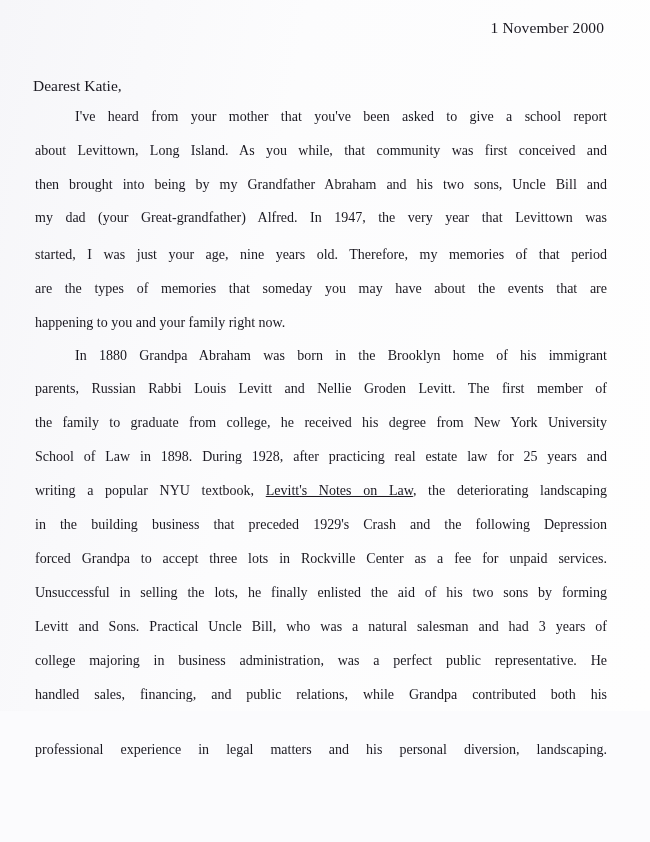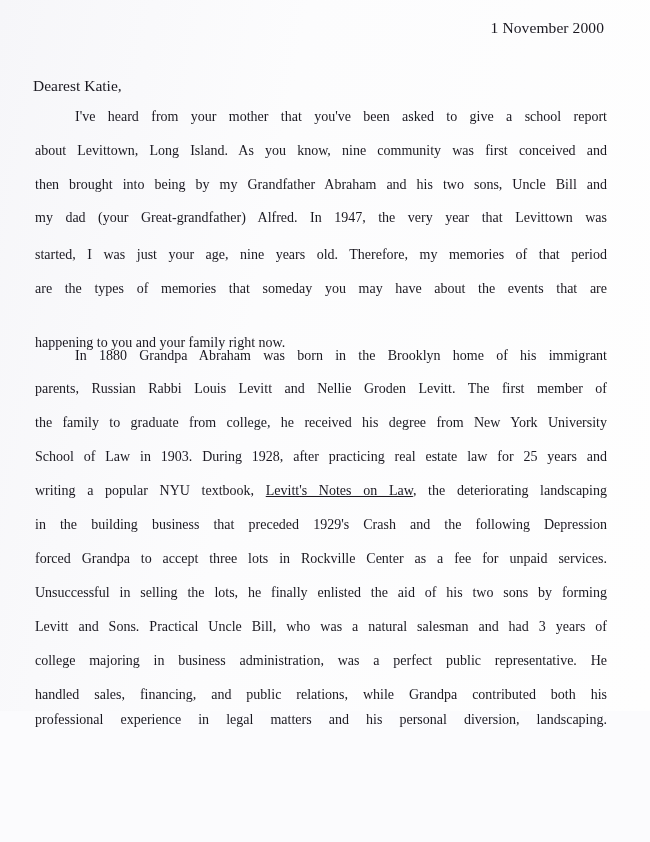--- a/index.html
+++ b/index.html
@@ -9,42 +9,42 @@
     font-family:"Liberation Serif", "DejaVu Serif", serif;
     color:#1a1820;
   }
   .page { position:relative; width:650px; height:711px;
     background: linear-gradient(100deg, #f6f6f9 0%, #fcfcfd 40%, #fefefe 100%); }
   .date { position:absolute; top:19px; right:46px; font-size:15.5px; letter-spacing:0.1px; }
   .salutation { position:absolute; top:77px; left:33px; font-size:15.5px; }
   .line { position:absolute; left:35px; width:572px; font-size:14px;
     white-space:nowrap; text-align:justify; text-align-last:justify; height:20px; line-height:20px; }
   .line.indent { left:75px; width:532px; }
-  .line.last { text-align-last:left;margin-top:20px; }
+  .line.last { text-align-last:left; }
   .u { text-decoration:underline; }
 </style>
 </head>
 <body>
 
 <div class="page">
   <div class="date">1 November 2000</div>
   <div class="salutation">Dearest Katie,</div>
 
   <div class="line indent" style="top:107px">I've heard from your mother that you've been asked to give a school report</div>
-  <div class="line" style="top:141px">about Levittown, Long Island.  As you know, nine community was first conceived and</div>
+  <div class="line" style="top:141px">about Levittown, Long Island.  As you while, that community was first conceived and</div>
   <div class="line" style="top:175px">then brought into being by my Grandfather Abraham and his two sons, Uncle Bill and</div>
   <div class="line" style="top:208px">my dad (your Great-grandfather) Alfred.  In 1947, the very year that Levittown was</div>
   <div class="line" style="top:245px">started, I was just your age, nine years old.  Therefore, my memories of that period</div>
   <div class="line" style="top:279px">are the types of memories that someday you may have about the events that are</div>
   <div class="line last" style="top:313px">happening to you and your family right now.</div>
   <div class="line indent" style="top:346px">In 1880 Grandpa Abraham was born in the Brooklyn home of his immigrant</div>
   <div class="line" style="top:379px">parents, Russian Rabbi Louis Levitt and Nellie Groden Levitt.  The first member of</div>
   <div class="line" style="top:413px">the family to graduate from college, he received his degree from New York University</div>
-  <div class="line" style="top:447px">School of Law in 1903.  During 1928, after practicing real estate law for 25 years and</div>
+  <div class="line" style="top:447px">School of Law in 1898.  During 1928, after practicing real estate law for 25 years and</div>
   <div class="line" style="top:481px"><span>writing a popular NYU textbook, </span><span class="u">Levitt's Notes on Law</span><span>, the deteriorating landscaping</span></div>
   <div class="line" style="top:515px">in the building business that preceded 1929's Crash and the following Depression</div>
   <div class="line" style="top:549px">forced Grandpa to accept three lots in Rockville Center as a fee for unpaid services.</div>
   <div class="line" style="top:583px">Unsuccessful in selling the lots, he finally enlisted the aid of his two sons by forming</div>
   <div class="line" style="top:617px">Levitt and Sons.  Practical Uncle Bill, who was a natural salesman and had 3 years of</div>
   <div class="line" style="top:651px">college majoring in business administration, was a perfect public representative.  He</div>
   <div class="line" style="top:685px">handled sales, financing, and public relations, while Grandpa contributed both his</div>
-  <div class="line" style="top:710px">professional experience in legal matters and his personal diversion, landscaping.</div>
+  <div class="line" style="top:740px">professional experience in legal matters and his personal diversion, landscaping.</div>
 </div>
 
 </body></html>

